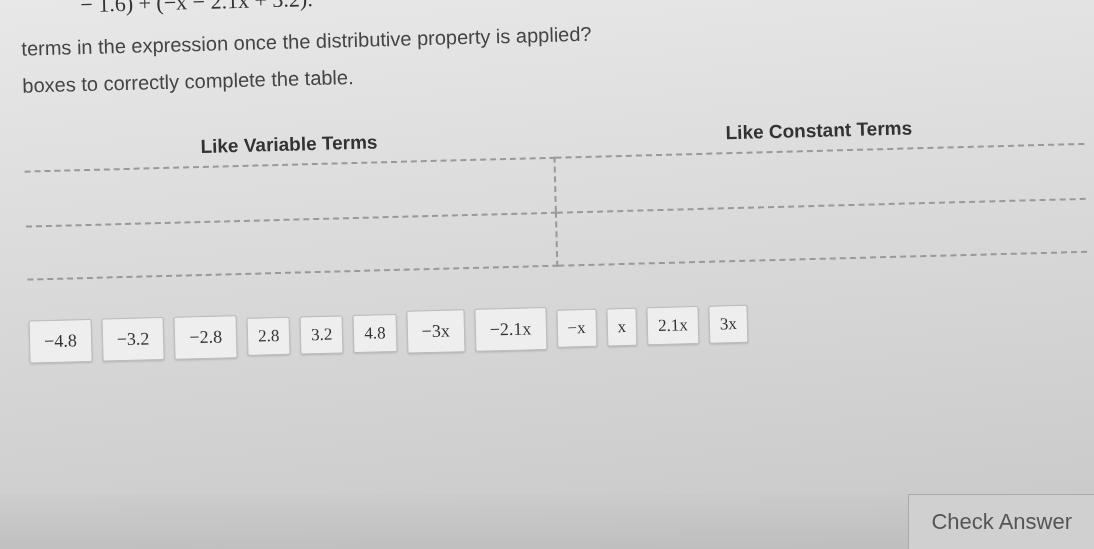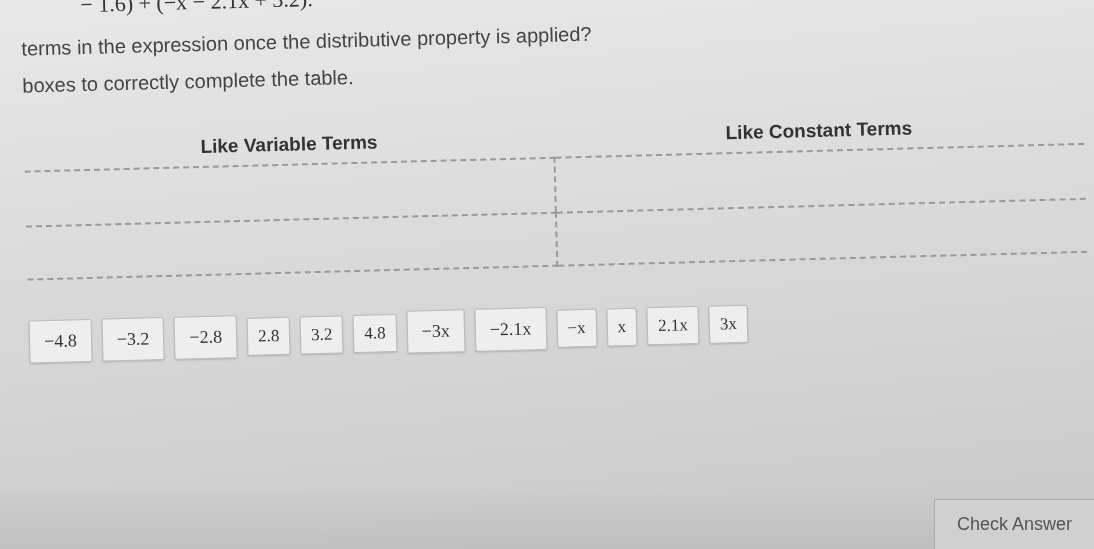--- a/index.html
+++ b/index.html
@@ -87,21 +87,21 @@
     }
     .tile.small { padding: 8px 10px; font-size: 17px; }
     .check-btn {
       position: absolute;
       right: 0;
       bottom: 0;
       background: #d0d0d0;
       border-top: 1px solid #aaa;
       border-left: 1px solid #aaa;
       padding: 14px 22px;
-      font-size: 18px;
+      font-size: 22px;
       color: #555;
       cursor: pointer;
     }
     .footer-bar {
       position: absolute;
       bottom: 0;
       left: 0;
       right: 0;
       height: 55px;
       background: linear-gradient(180deg, rgba(200,200,200,0.3), rgba(180,180,180,0.5));

